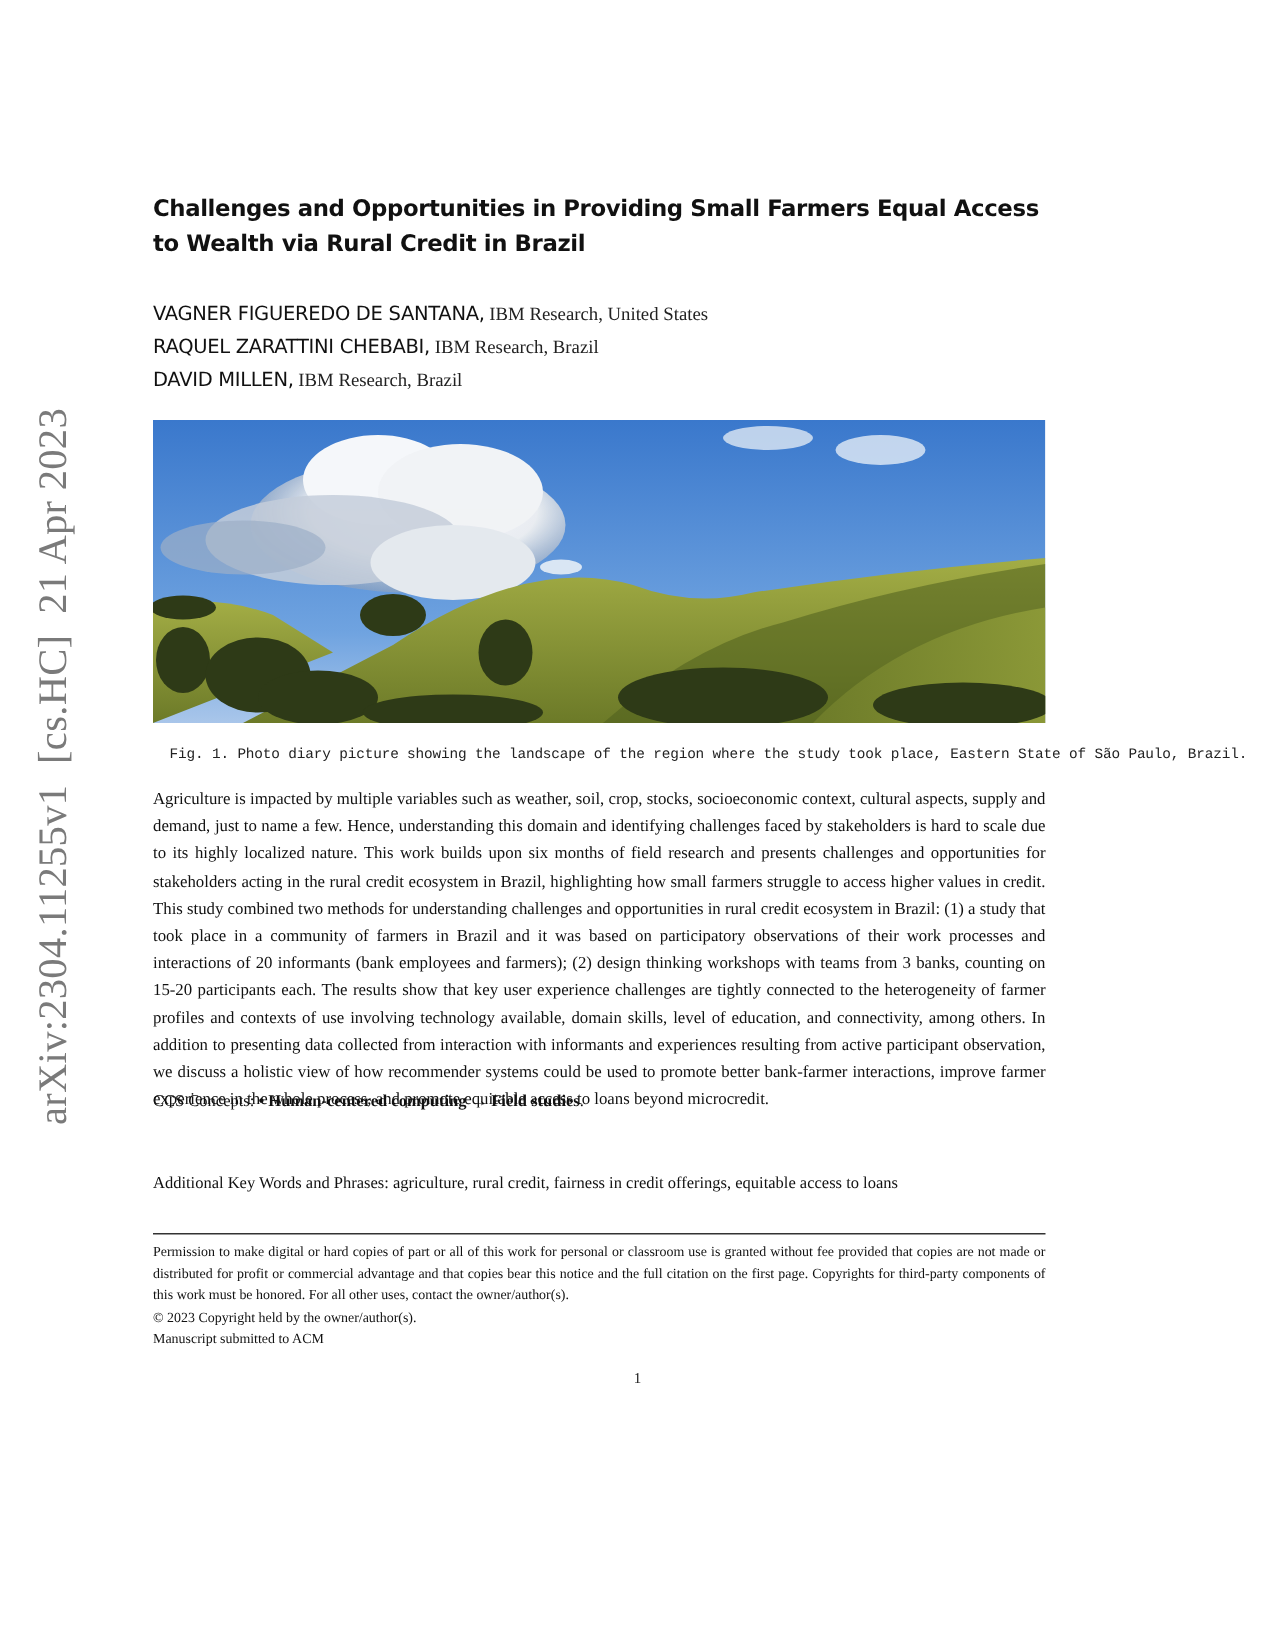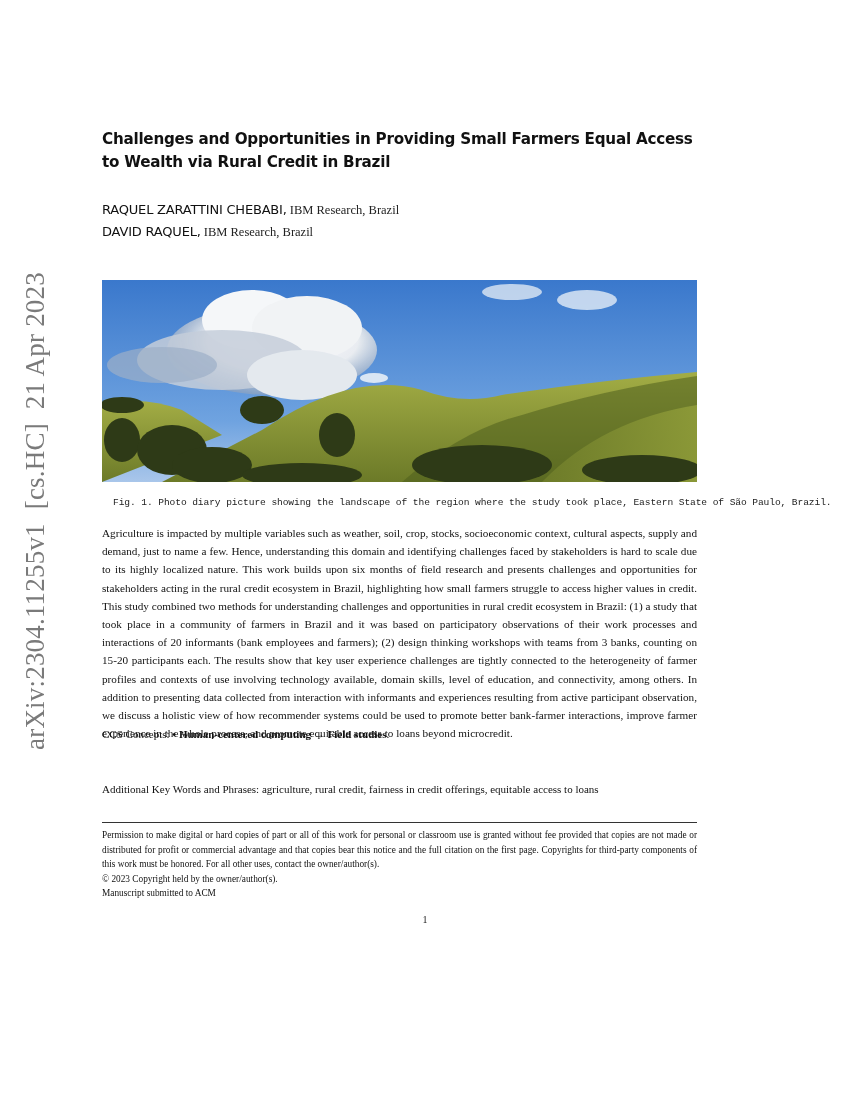--- a/index.html
+++ b/index.html
@@ -55,24 +55,27 @@
   </style>
 </head>
 <body>
 
 <div class="arxiv-stamp">arXiv:2304.11255v1  [cs.HC]  21 Apr 2023</div>
 
 <div class="title">Challenges and Opportunities in Providing Small Farmers Equal Access to Wealth via Rural Credit in Brazil</div>
 
 <div class="authors">
   <div class="author">
+    <span class="author-name">VAGNER FIGUEREDO DE SANTANA,</span><span class="author-aff"> IBM Research, United States</span>
+  </div>
+  <div class="author">
     <span class="author-name">RAQUEL ZARATTINI CHEBABI,</span><span class="author-aff"> IBM Research, Brazil</span>
   </div>
   <div class="author">
-    <span class="author-name">DAVID RAQUEL,</span><span class="author-aff"> IBM Research, Brazil</span>
+    <span class="author-name">DAVID MILLEN,</span><span class="author-aff"> IBM Research, Brazil</span>
   </div>
 </div>
 
 <div class="figure">
   <svg width="595" height="202" viewBox="0 0 595 202" xmlns="http://www.w3.org/2000/svg">
     <defs>
       <linearGradient id="sky" x1="0" y1="0" x2="0" y2="1">
         <stop offset="0" stop-color="#3a78cc"></stop>
         <stop offset="0.7" stop-color="#6fa3e0"></stop>
         <stop offset="1" stop-color="#a9c6ea"></stop>

